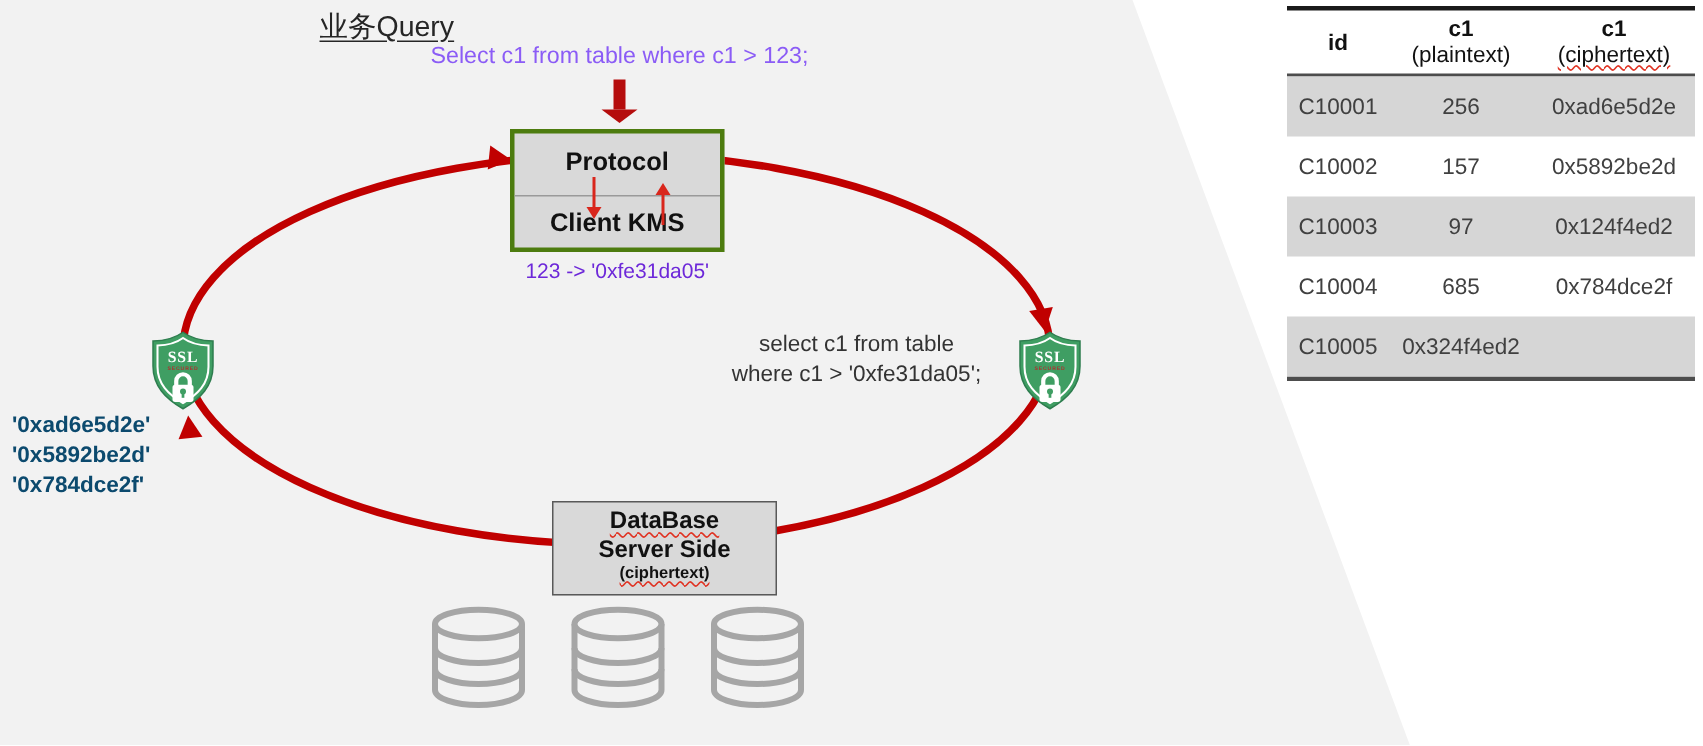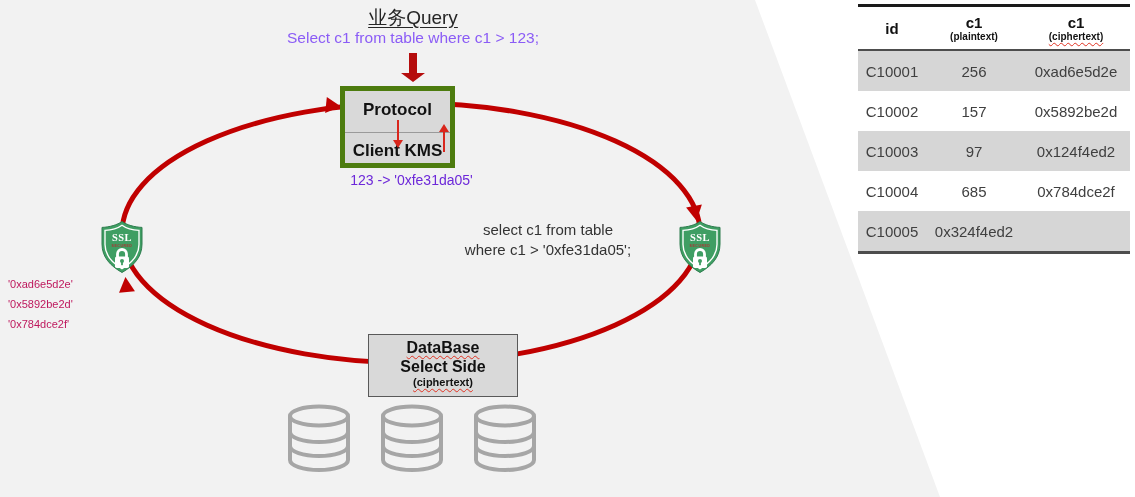--- a/index.html
+++ b/index.html
@@ -2,30 +2,30 @@
 <html><head>
 <meta charset="utf-8">
 <style>
   html,body{margin:0;padding:0;background:#fff;}
   .stage{position:relative;width:1135px;height:497px;background:#ffffff;
          font-family:"Liberation Sans",sans-serif;overflow:hidden;color:#262626;}
   .abs{position:absolute;}
   .bg-svg{left:0;top:0;}
 
   
-  .title{left:213px;top:5px;width:400px;text-align:center;font-size:19px;color:#262626;}
+  .title{left:213px;top:5px;width:400px;font-size:19px;color:#262626;}
   .title .u{text-decoration:underline;text-underline-offset:3px;}
   .subtitle{left:188px;top:29px;width:450px;text-align:center;font-size:15.5px;color:#8b5cf6;}
   .mapping{left:290px;top:172px;width:243px;text-align:center;font-size:14px;color:#6d28d9;}
-  .hexlist{left:8px;top:274px;font-size:11px;line-height:20px;color:#be185d;}
-  .encq{left:442px;top:220px;width:212px;text-align:center;font-size:15px;line-height:20px;color:#333;}
+  .hexlist{left:8px;top:274px;font-size:15px;line-height:20px;color:#0c4a6e;font-weight:bold;}
+  .encq{left:465px;top:220px;width:212px;text-align:center;font-size:15px;line-height:20px;color:#333;}
 
   
-  .pbox{left:340px;top:86px;width:115px;height:82px;background:#d9d9d9;
-        border:5px solid #4d7c0f;box-sizing:border-box;}
+  .pbox{left:340px;top:86px;width:143px;height:82px;background:#d9d9d9;
+        border:3px solid #4d7c0f;box-sizing:border-box;}
   .pbox .cell{position:absolute;left:0;width:100%;text-align:center;
               font-weight:bold;font-size:17px;color:#111;}
   .pbox .c1{top:9px;} .pbox .c2{top:50px;}
   .pbox .div{position:absolute;left:0;top:41px;width:100%;height:0;border-top:1px solid #9a9a9a;}
   .pbox svg{position:absolute;left:0;top:0;}
 
   .dbox{left:340px;top:334px;width:150px;height:63px;background:#d9d9d9;
         border:1.5px solid #595959;box-sizing:border-box;text-align:center;color:#111;margin-left:28px;}
   .dbox .b{font-weight:bold;font-size:16px;line-height:19px;}
   .dbox .s{font-weight:bold;font-size:11px;line-height:13px;}
@@ -39,21 +39,21 @@
   .barrow .shaft{position:absolute;left:8px;top:0;width:8px;height:20px;background:#b50d0d;}
   .barrow .head{position:absolute;left:0;top:20px;width:0;height:0;
       border-left:12px solid transparent;border-right:12px solid transparent;border-top:9px solid #b50d0d;}
 
   
   .tbl{left:858px;top:4px;width:272px;border-top:3px solid #1a1a1a;border-bottom:3px solid #4d4d4d;}
   .trow{display:grid;grid-template-columns:68px 96px 108px;}
   .thead{height:42px;border-bottom:2px solid #4d4d4d;}
   .thead .hc{display:flex;flex-direction:column;align-items:center;justify-content:center;}
   .hl1{font-weight:bold;font-size:15px;color:#111;}
-  .hl2{font-weight:bold;font-size:10px;color:#111;}
+  .hl2{font-weight:normal;font-size:15px;color:#111;}
   .tbody .trow{height:40px;}
   .tbody .trow.odd{background:#d6d6d6;}
   .tbody .tc{display:flex;align-items:center;justify-content:center;font-size:15px;color:#404040;}
 </style>
 </head>
 <body>
 
 <div class="stage">
 
   <svg class="abs bg-svg" width="1135" height="497" viewBox="0 0 1135 497">
@@ -135,21 +135,21 @@
   </div>
 
   <div class="abs hexlist">
     <div>'0xad6e5d2e'</div>
     <div>'0x5892be2d'</div>
     <div>'0x784dce2f'</div>
   </div>
 
   <div class="abs dbox">
     <div class="b"><span class="sq">DataBase</span></div>
-    <div class="b">Select Side</div>
+    <div class="b">Server Side</div>
     <div class="s"><span class="sq">(ciphertext)</span></div>
   </div>
 
   <div class="abs tbl">
     <div class="trow thead">
       <div class="hc">
         <span class="hl1">id</span>
       </div>
       <div class="hc">
         <span class="hl1">c1</span>

